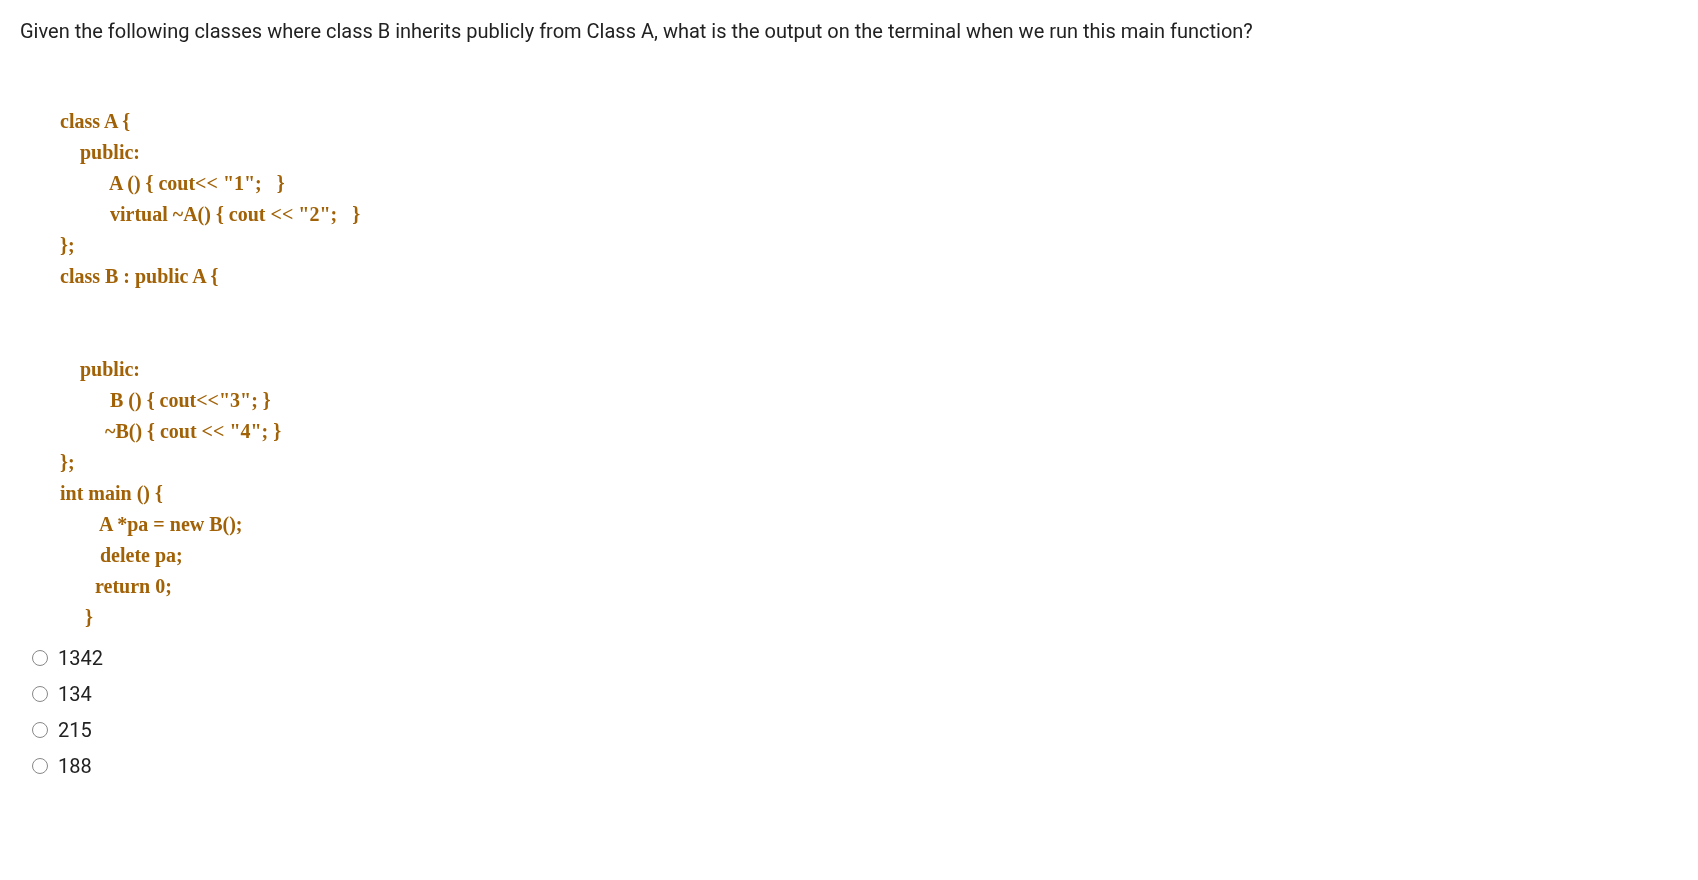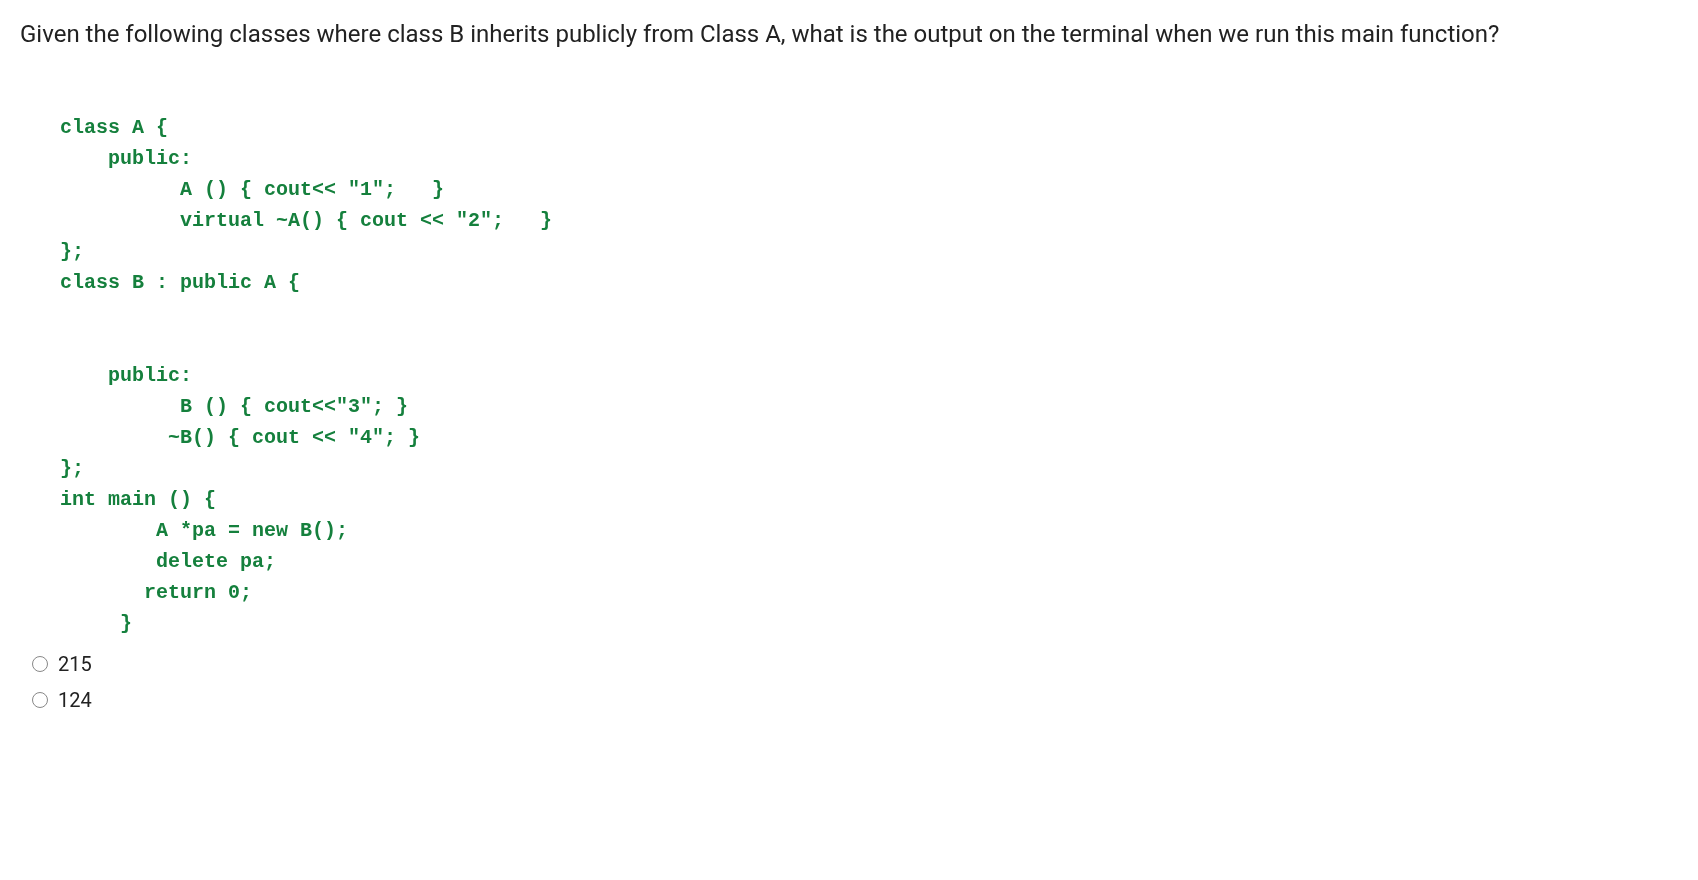--- a/index.html
+++ b/index.html
@@ -9,30 +9,30 @@
     }
     body {
       font-family: -apple-system, BlinkMacSystemFont, "Segoe UI", Roboto, "Helvetica Neue", Arial, sans-serif;
       background: #ffffff;
       padding: 16px 20px;
       color: #222222;
       font-size: 20px;
       line-height: 1.5;
     }
     .question-text {
-      font-size: 24px;
+      font-size: 20px;
       font-weight: 400;
       color: #222222;
       margin-bottom: 60px;
     }
     .code-block {
-      font-family: Liberation Mono, monospace;
+      font-family: Liberation Serif, serif;
       font-size: 20px;
       font-weight: bold;
-      color: #15803d;
+      color: #a16207;
       white-space: pre;
       line-height: 1.55;
       margin-left: 40px;
       margin-bottom: 10px;
     }
     .options {
       margin-left: 12px;
       margin-top: 8px;
     }
     .option {
@@ -75,19 +75,27 @@
 };
 int main () {
         A *pa = new B();
         delete pa;
        return 0;
      }</div>
 
 <div class="options">
   <div class="option">
     <span class="radio"></span>
+    <span class="option-label">1342</span>
+  </div>
+  <div class="option">
+    <span class="radio"></span>
+    <span class="option-label">134</span>
+  </div>
+  <div class="option">
+    <span class="radio"></span>
     <span class="option-label">215</span>
   </div>
   <div class="option">
     <span class="radio"></span>
-    <span class="option-label">124</span>
+    <span class="option-label">188</span>
   </div>
 </div>
 
 </body></html>

